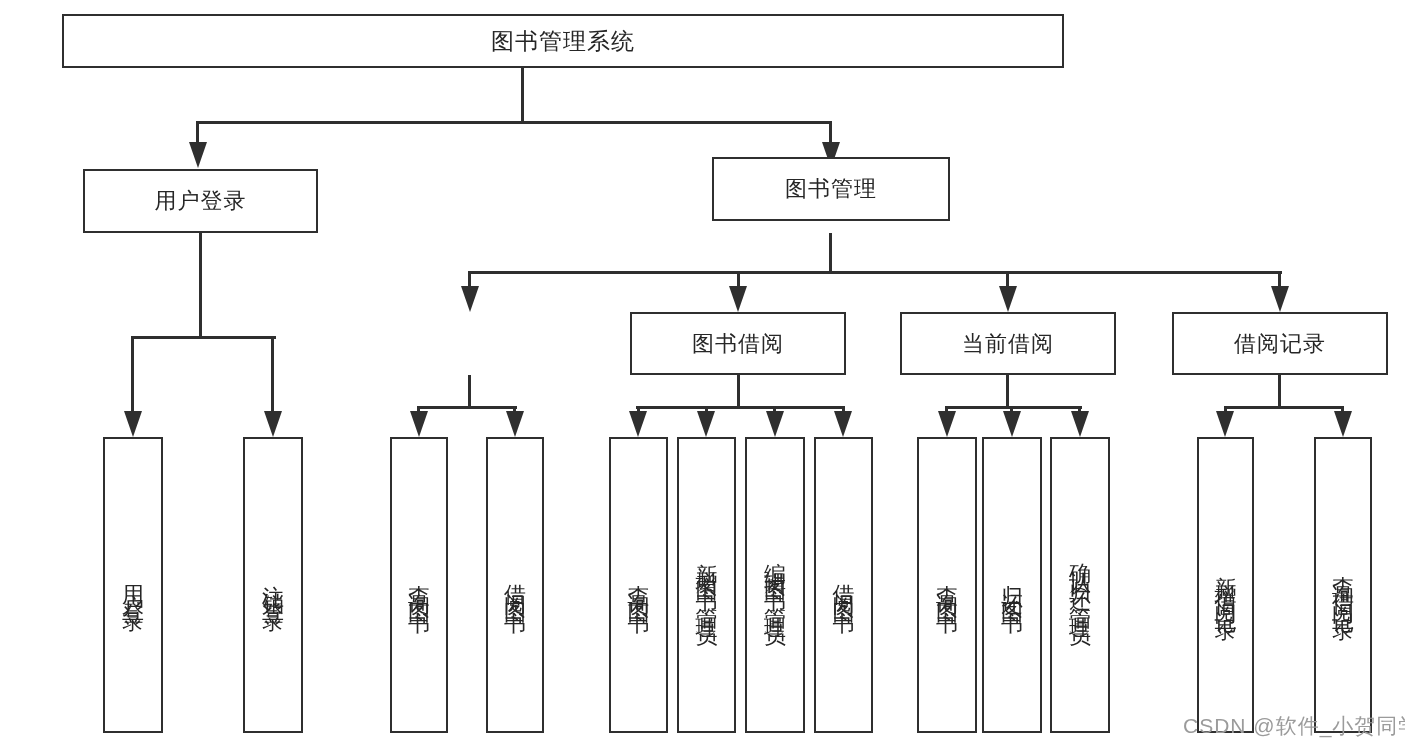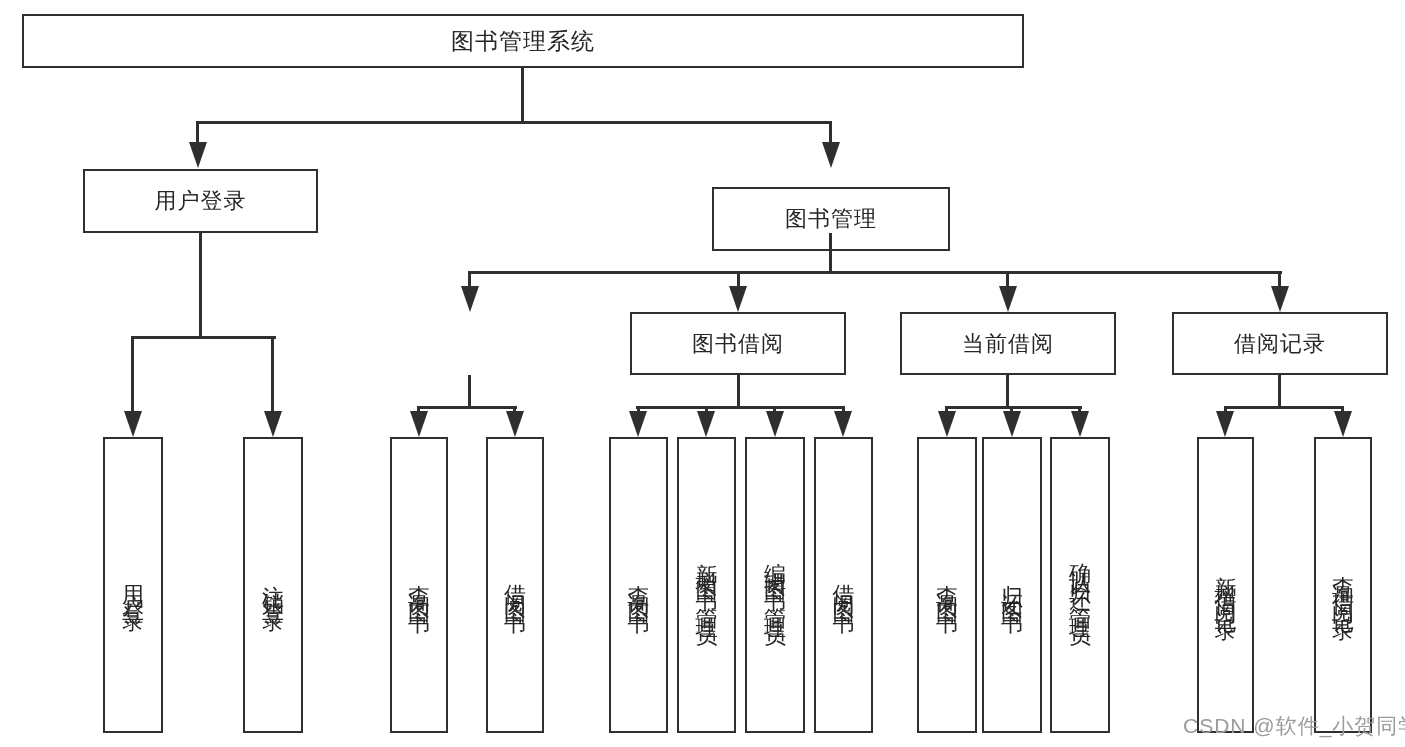--- a/index.html
+++ b/index.html
@@ -7,21 +7,21 @@
     position:relative;width:1405px;height:747px;background:#ffffff;
     font-family:"Liberation Sans","DejaVu Sans",sans-serif;
     color:#262626;overflow:hidden;
   }
   .box{
     position:absolute;box-sizing:border-box;background:#fff;
     border:2.5px solid #2f2f2f;
     display:flex;align-items:center;justify-content:center;
     font-size:22px;letter-spacing:1px;
   }
-  .rootbox{font-size:23px;}
+  .rootbox{font-size:23px;margin-left:40px;}
   .leaf span{
     writing-mode:vertical-rl;text-orientation:mixed;
     line-height:1;letter-spacing:9px;font-size:22px;
   }
   .c-h{position:absolute;height:3px;background:#2f2f2f;}
   .c-v{position:absolute;width:3px;background:#2f2f2f;}
   .arr{
     position:absolute;width:0;height:0;
     border-left:9px solid transparent;border-right:9px solid transparent;
     border-top:26px solid #2f2f2f;
@@ -43,21 +43,21 @@
   <div class="c-v" style="left:521px;top:68px;height:53px"></div>
   <div class="c-h" style="left:196px;top:121px;width:636px"></div>
   <div class="c-v" style="left:196px;top:121px;height:26px"></div>
   <div class="arr" style="left:189px;top:142px"></div>
   <div class="c-v" style="left:829px;top:121px;height:26px"></div>
   <div class="arr" style="left:822px;top:142px"></div>
 
   <div class="box" style="left:83px;top:169px;width:235px;height:64px">
     <span>用户登录</span>
   </div>
-  <div class="box" style="left:712px;top:187px;width:238px;height:64px">
+  <div class="box" style="left:712px;top:157px;width:238px;height:64px">
     <span>图书管理</span>
   </div>
 
   <div class="c-v" style="left:199px;top:233px;height:103px"></div>
   <div class="c-h" style="left:131px;top:336px;width:145px"></div>
   <div class="c-v" style="left:131px;top:336px;height:78px"></div>
   <div class="arr" style="left:124px;top:411px"></div>
   <div class="c-v" style="left:271px;top:336px;height:78px"></div>
   <div class="arr" style="left:264px;top:411px"></div>
 

